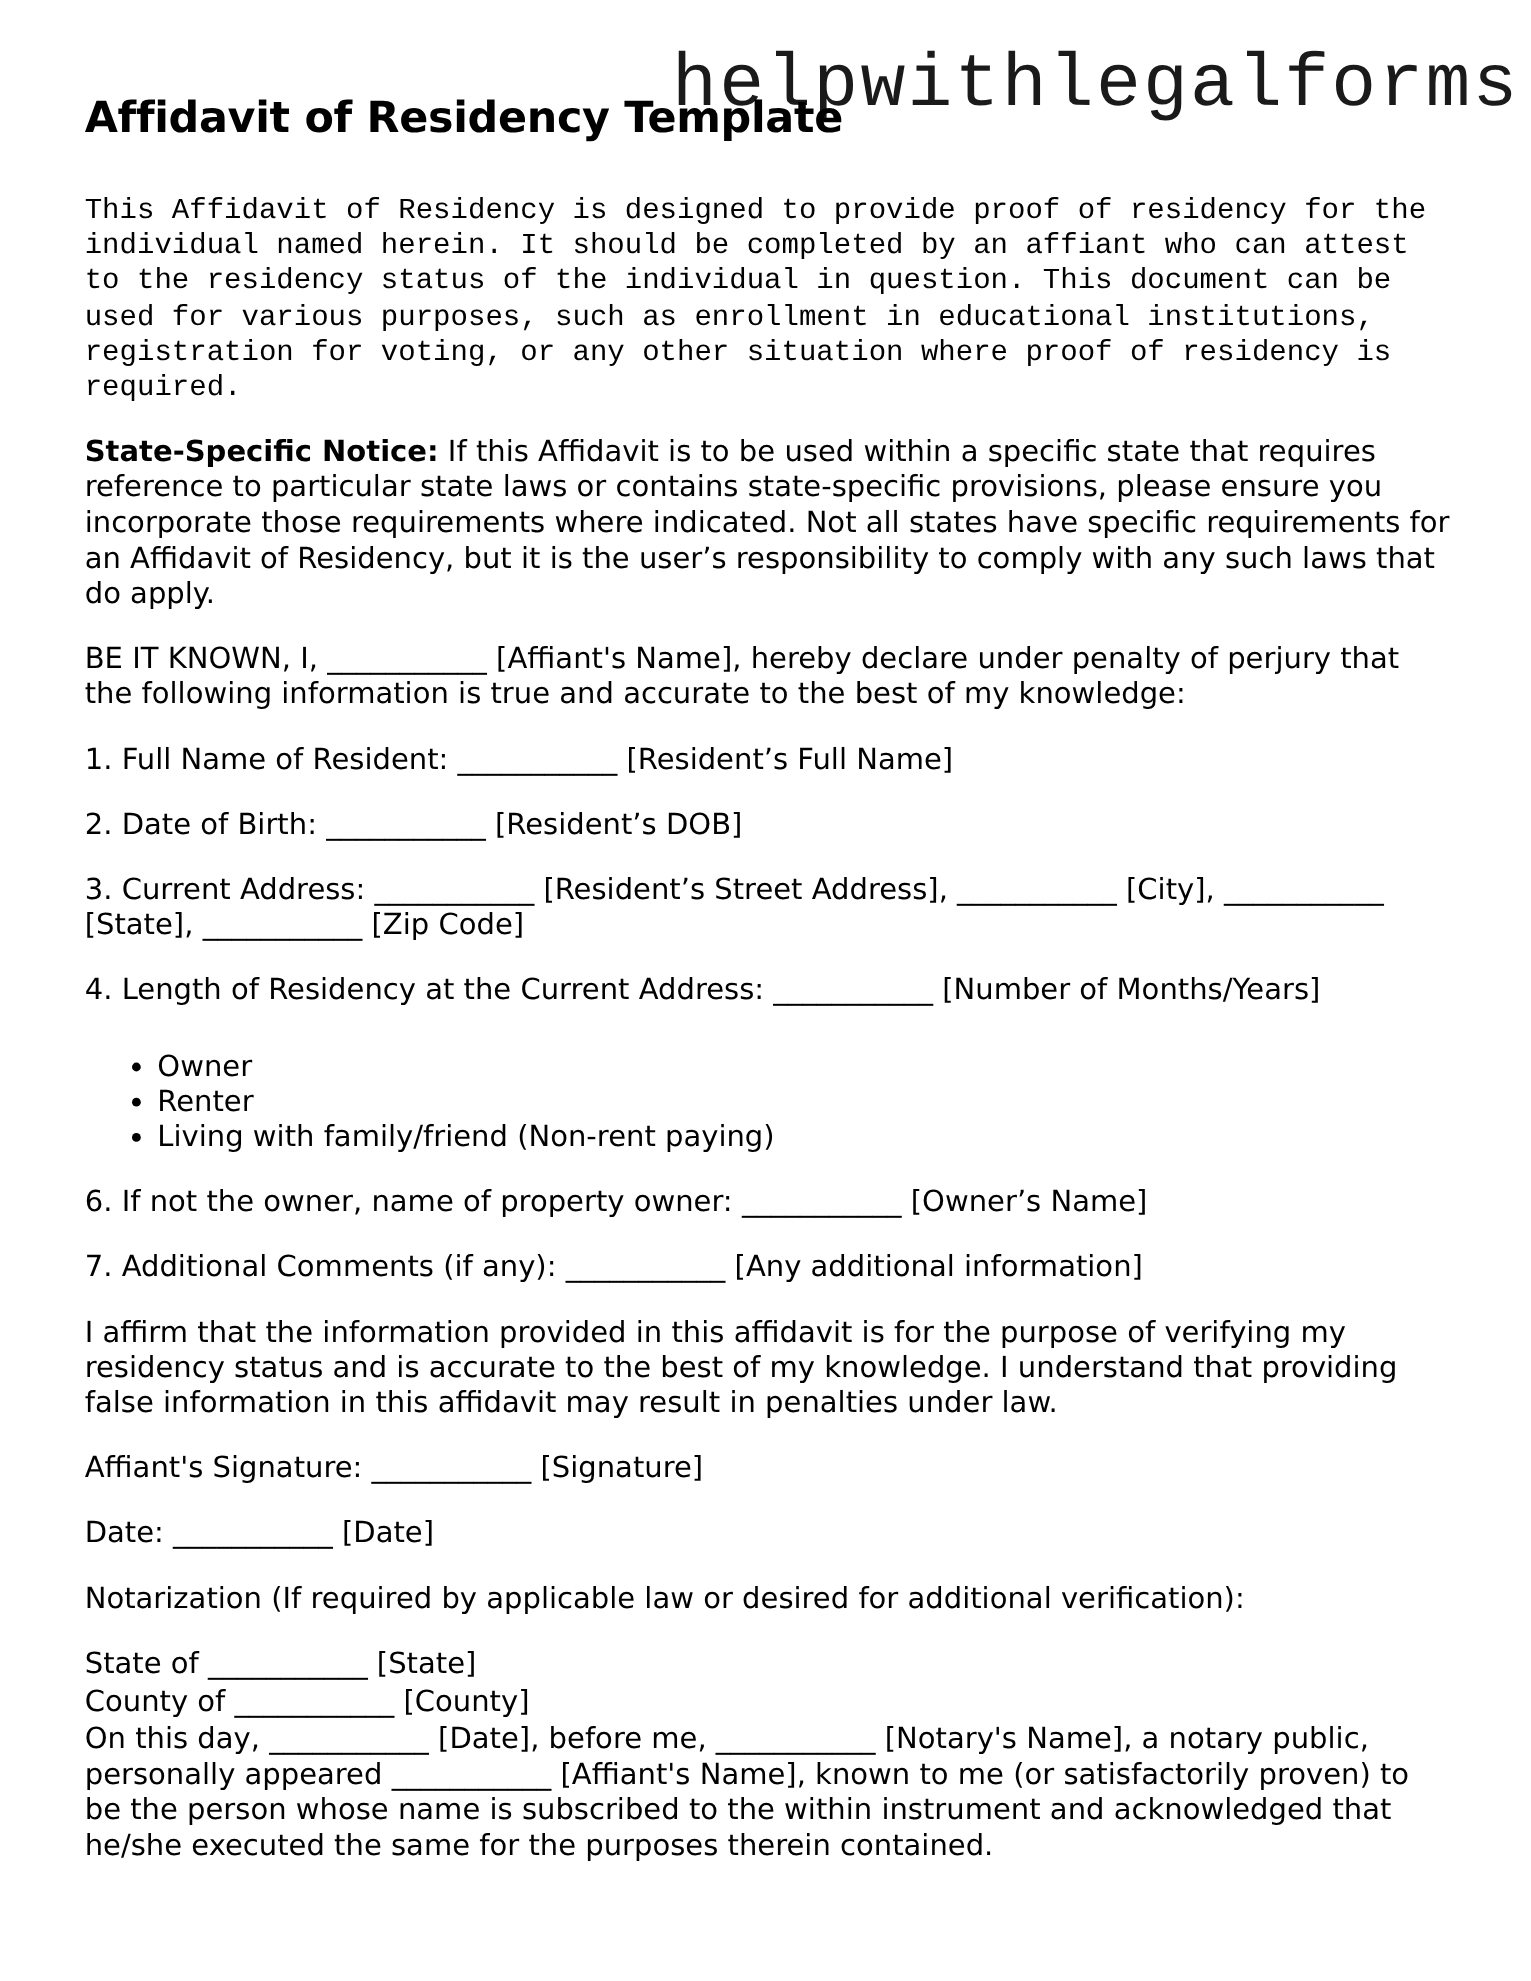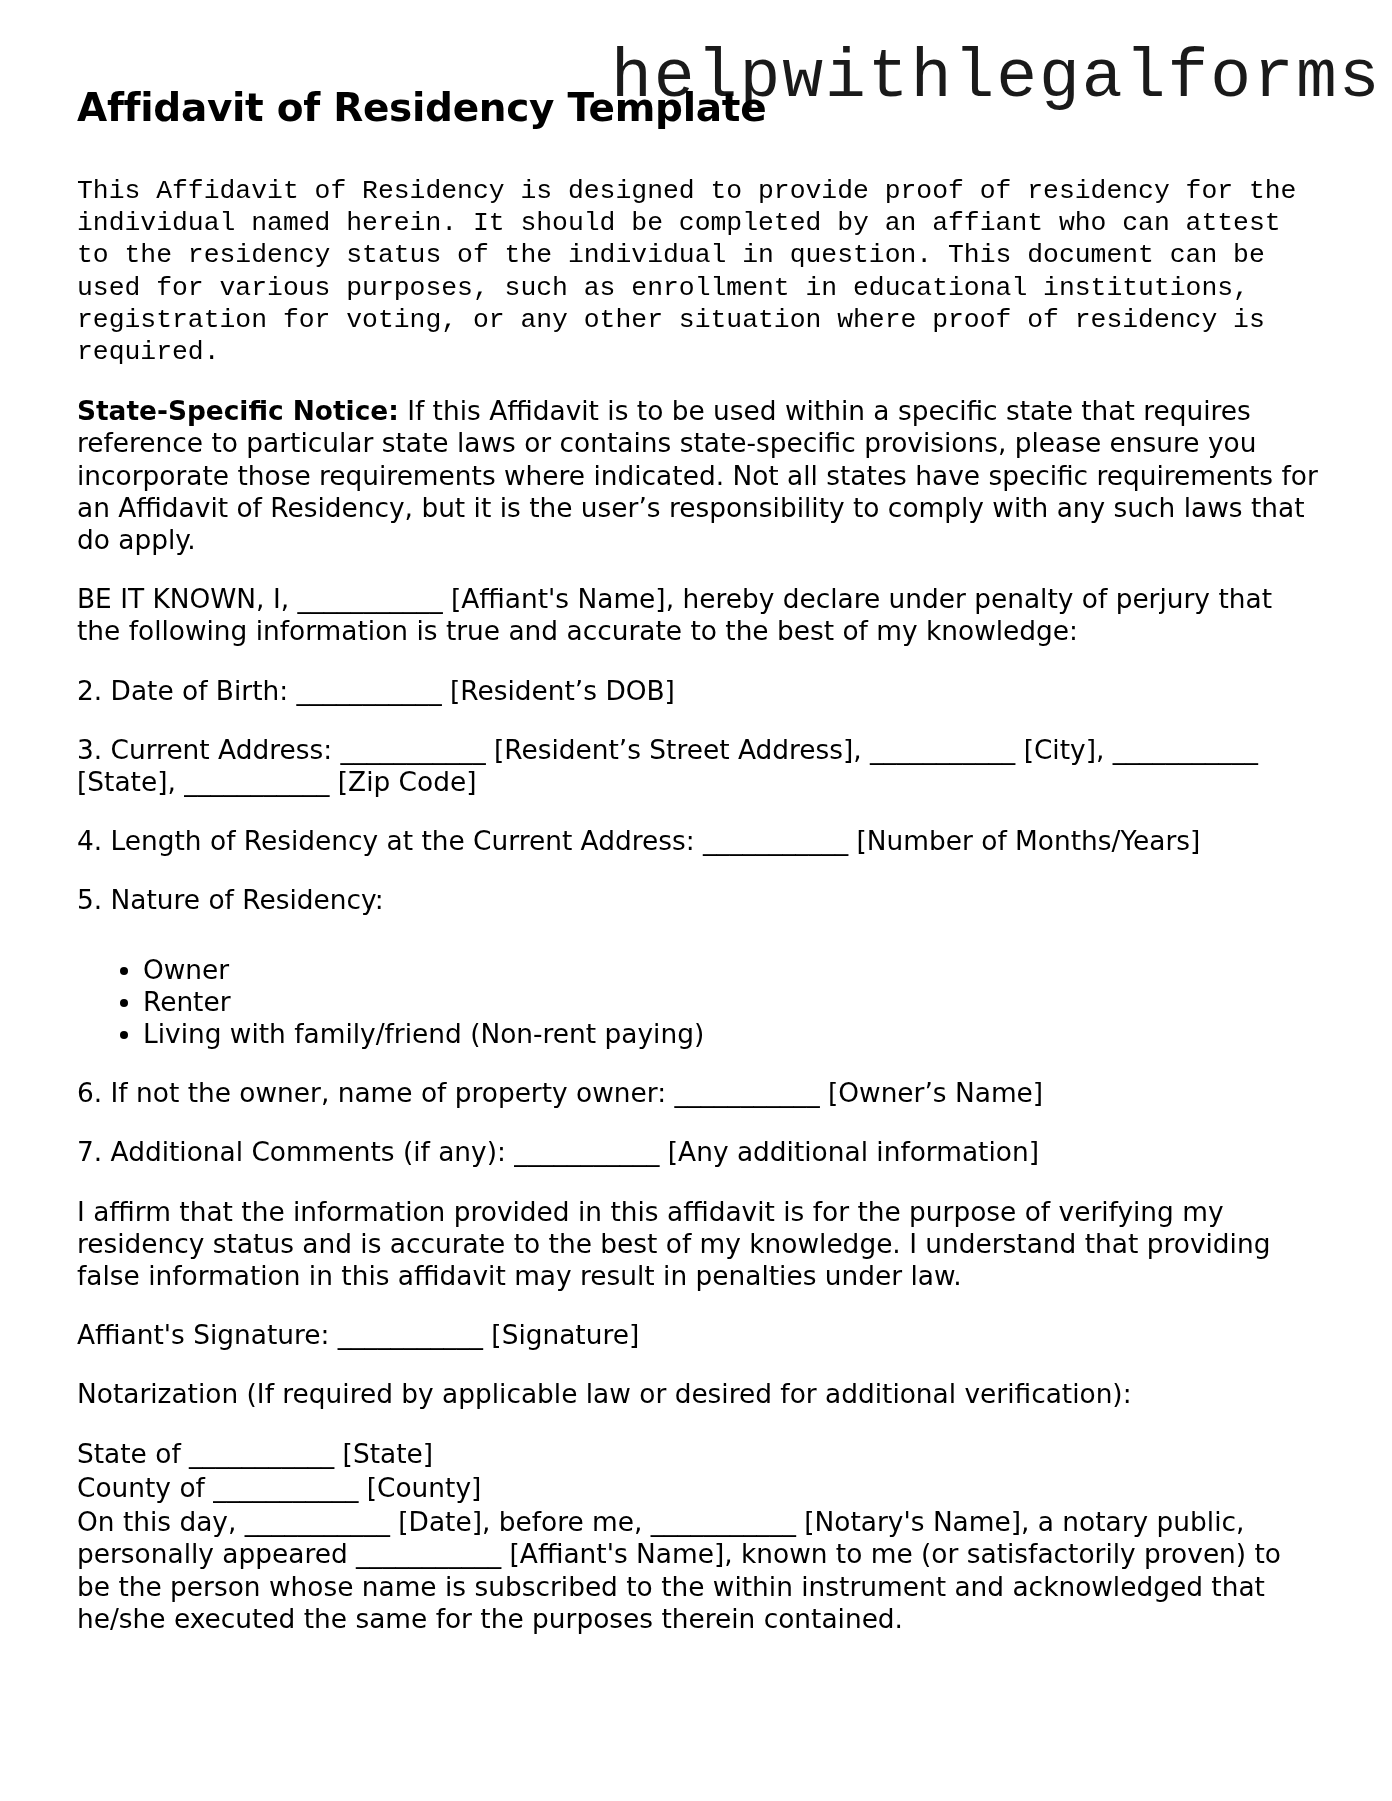--- a/index.html
+++ b/index.html
@@ -32,37 +32,38 @@
 
 <div class="page">
   <h1>Affidavit of Residency Template</h1>
 
   <p class="intro">This Affidavit of Residency is designed to provide proof of residency for the individual named herein. It should be completed by an affiant who can attest to the residency status of the individual in question. This document can be used for various purposes, such as enrollment in educational institutions, registration for voting, or any other situation where proof of residency is required.</p>
 
   <p><span class="bold">State-Specific Notice:</span><span> If this Affidavit is to be used within a specific state that requires reference to particular state laws or contains state-specific provisions, please ensure you incorporate those requirements where indicated. Not all states have specific requirements for an Affidavit of Residency, but it is the user’s responsibility to comply with any such laws that do apply.</span></p>
 
   <p>BE IT KNOWN, I, ___________ [Affiant's Name], hereby declare under penalty of perjury that the following information is true and accurate to the best of my knowledge:</p>
 
+  <p>1. Full Name of Resident: ___________ [Resident’s Full Name]</p>
   <p>2. Date of Birth: ___________ [Resident’s DOB]</p>
   <p>3. Current Address: ___________ [Resident’s Street Address], ___________ [City], ___________ [State], ___________ [Zip Code]</p>
   <p>4. Length of Residency at the Current Address: ___________ [Number of Months/Years]</p>
-  <p>5. Nature of Residency:</p>
 
   <ul>
     <li>Owner</li>
     <li>Renter</li>
     <li>Living with family/friend (Non-rent paying)</li>
   </ul>
 
   <p>6. If not the owner, name of property owner: ___________ [Owner’s Name]</p>
   <p>7. Additional Comments (if any): ___________ [Any additional information]</p>
 
   <p>I affirm that the information provided in this affidavit is for the purpose of verifying my residency status and is accurate to the best of my knowledge. I understand that providing false information in this affidavit may result in penalties under law.</p>
 
   <p>Affiant's Signature: ___________ [Signature]</p>
+  <p>Date: ___________ [Date]</p>
 
   <p>Notarization (If required by applicable law or desired for additional verification):</p>
 
   <div class="block">
     <p>State of ___________ [State]</p>
     <p class="tight">County of ___________ [County]</p>
     <p class="tight">On this day, ___________ [Date], before me, ___________ [Notary's Name], a notary public, personally appeared ___________ [Affiant's Name], known to me (or satisfactorily proven) to be the person whose name is subscribed to the within instrument and acknowledged that he/she executed the same for the purposes therein contained.</p>
   </div>
 </div>
 

